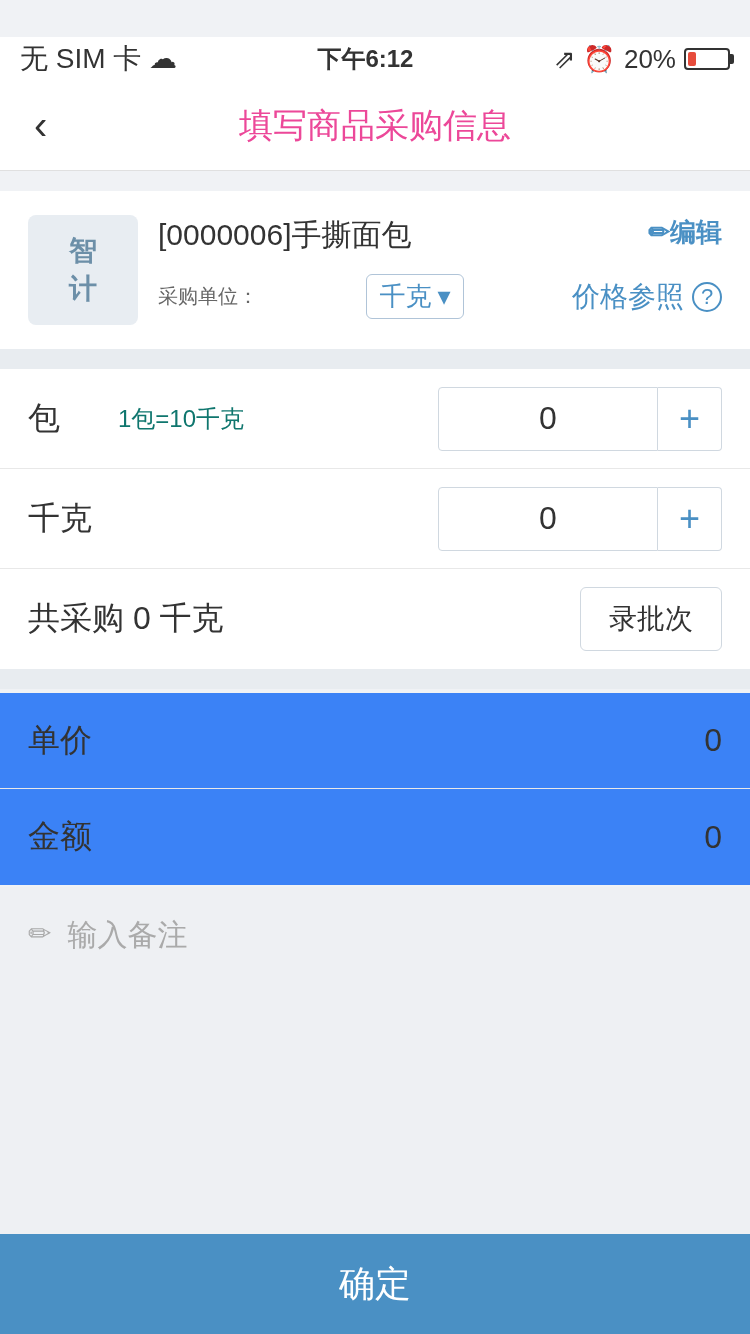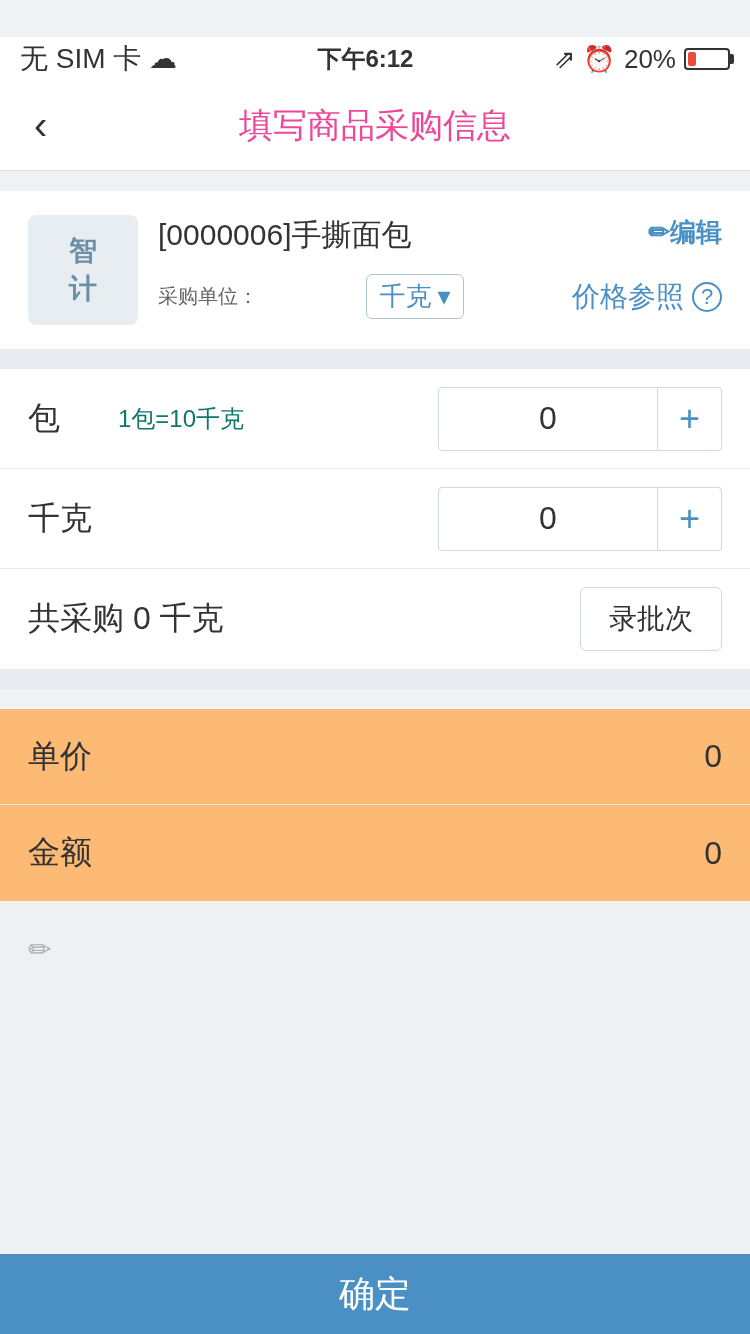--- a/index.html
+++ b/index.html
@@ -202,21 +202,21 @@
       border: 1px solid #d0d8e0;
       border-radius: 6px;
       padding: 12px 28px;
       font-size: 28px;
       color: #333;
       background: #fff;
       cursor: pointer;
     }
 
     
-    .info-section { background: #fdba74; margin-top: 20px; }
+    .info-section { background: #3b82f6; margin-top: 4px; }
     .info-row {
       display: flex;
       align-items: center;
       justify-content: space-between;
       padding: 0 28px;
       height: 96px;
       border-bottom: 1px solid #e8e8e8;
     }
     .info-label { font-size: 32px; color: #333; }
     .info-value { font-size: 32px; color: #333; }
@@ -237,21 +237,21 @@
     
     .empty-space {
       background: #eef0f3;
       flex: 1;
       min-height: 300px;
     }
 
     
     .confirm-bar {
       width: 100%;
-      height: 80px;
+      height: 100px;
       background: #4a90c4;
       display: flex;
       align-items: center;
       justify-content: center;
       position: fixed;
       bottom: 0;
       left: 0;
       cursor: pointer;
     }
     .confirm-text {
@@ -356,20 +356,21 @@
       <span class="info-value">0</span>
     </div>
     <div class="info-row" style="border-bottom: none;">
       <span class="info-label">金额</span>
       <span class="info-value">0</span>
     </div>
   </div>
 
   <div class="remark-section">
     <span class="remark-icon">✏</span>
+    <span class="remark-placeholder">输入备注</span>
   </div>
 
   <div class="empty-space"></div>
 
 </div>
 
 <div class="confirm-bar">
   <span class="confirm-text">确定</span>
 </div>
 

